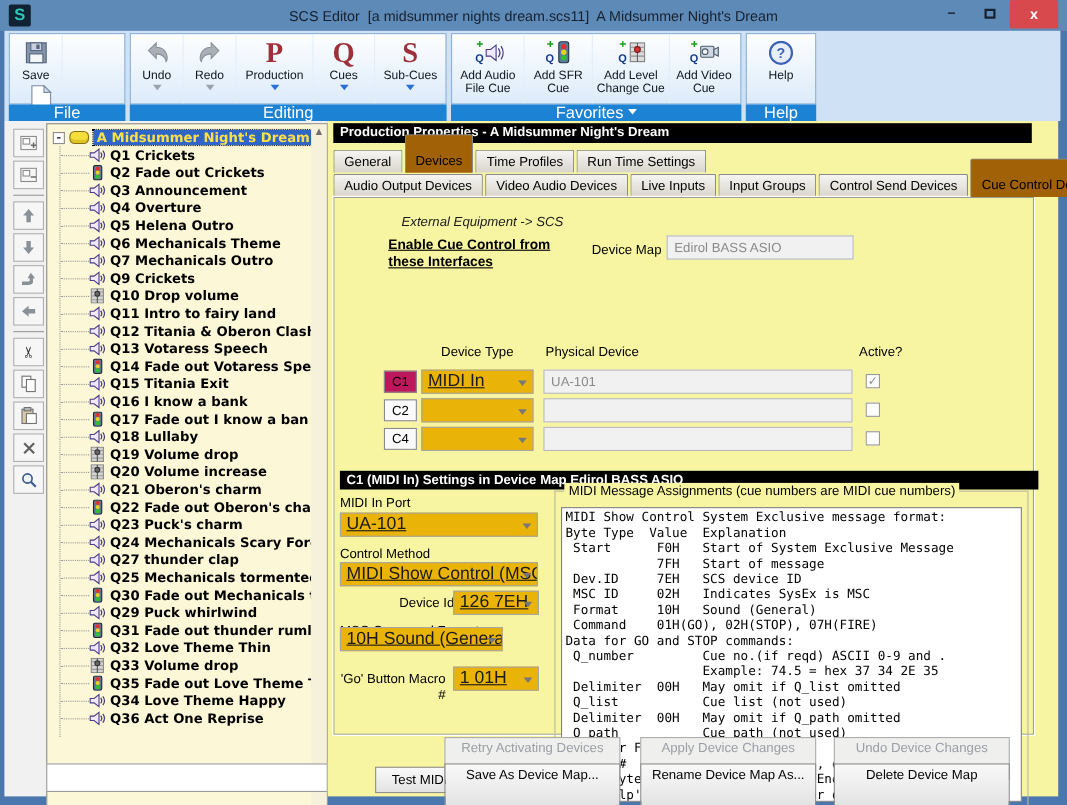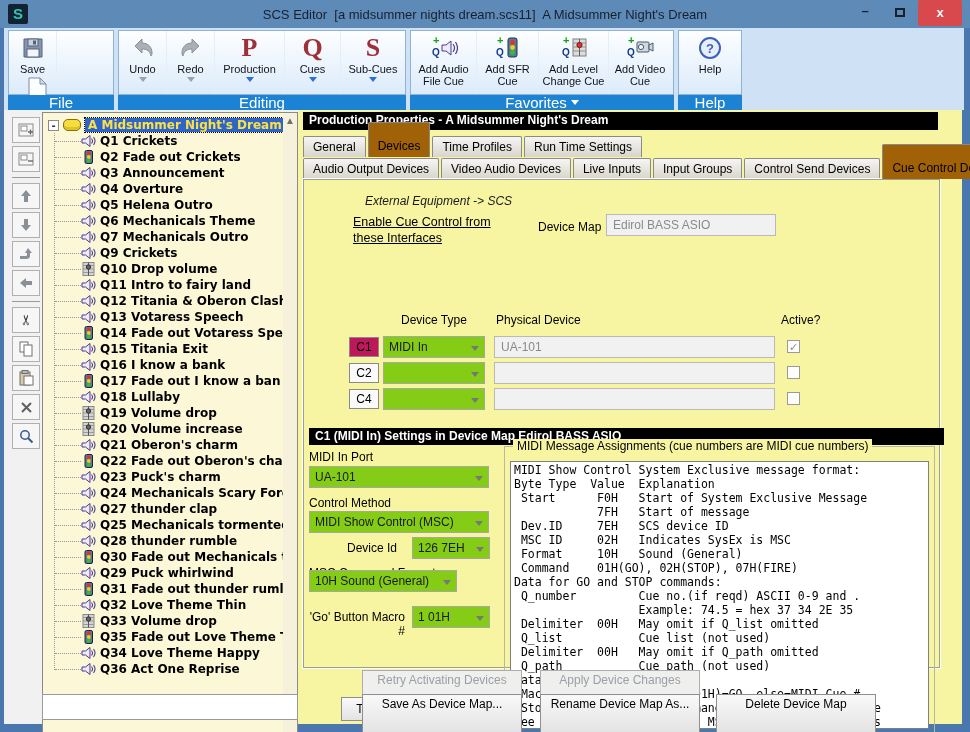--- a/index.html
+++ b/index.html
@@ -79,71 +79,71 @@
   .tabs2 { left:5px; top:47px; height:22px; }
   .tab { border:1px solid #8a8a8a; border-bottom:none; background:linear-gradient(#f6f5f2,#d9d5cd);
          font-size:12px; color:#000; padding:3px 9px 3px 9px; margin-right:2px; border-radius:2px 2px 0 0;
          white-space:nowrap; }
   .tab.selected { background:#a16207; padding-top:16px; padding-bottom:4px; position:relative; z-index:2;margin-top:12px; }
 
   .groupbox { position:absolute; left:5px; top:69px; width:637px; height:489px;
               border:1px solid #9aa098; outline:1px solid #ffffff; background:#f8f5a2; }
 
   .italic-note { position:absolute; left:49px; top:14px; font-size:12px; font-style:italic; color:#1a1a1a;margin-left:12px; }
-  .enable-link { position:absolute; left:49px; top:34px; width:168px; font-size:12.5px; font-weight:normal;
+  .enable-link { position:absolute; left:49px; top:34px; width:168px; font-size:12.5px; font-weight:bold;
                  color:#000; text-decoration:underline; line-height:16px; }
   .devmap-label { position:absolute; left:234px; top:40px; font-size:12px; }
   .devmap-field { position:absolute; left:302px; top:34px; width:170px; height:22px; background:#f1f1f1;
                   border:1px solid #b9b9b9; color:#8a8a8a; font-size:12px; line-height:20px; padding-left:6px; }
 
   .col-header { position:absolute; top:133px; font-size:12px; color:#000; }
   .ch-type { left:97px; } .ch-phys { left:192px; } .ch-active { left:477px; }
 
   #device-rows { position:absolute; left:45px; top:156px; width:470px; }
   .dev-row { position:relative; height:26px; }
   .id-cell { position:absolute; left:0; top:1px; width:30px; height:20px; background:#fafafa;
              border:1px solid #8a8a8a; font-size:12px; text-align:center; line-height:18px; }
   .id-cell.highlight { background:#be185d; }
-  .combo { background:#84cc16; border:1px solid #a6a6a6; font-size:12px; line-height:20px;
+  .combo { background:#eab308; border:1px solid #a6a6a6; font-size:16px; line-height:20px;
            color:#1a1a1a; padding:0 16px 0 5px; position:absolute; height:22px; white-space:nowrap;
-           overflow:hidden; }
+           overflow:hidden;text-decoration:underline; }
   .combo::after { content:""; position:absolute; right:5px; top:9px; width:0; height:0;
                   border:4px solid transparent; border-top:5px solid #777; }
   .dev-type-combo { left:34px; top:0; width:102px; }
   .phys-field { position:absolute; left:145px; top:0; width:281px; height:22px; background:#f1f1f1;
                 border:1px solid #b9b9b9; color:#8a8a8a; font-size:12px; line-height:20px; padding-left:6px; }
   .cb { position:absolute; left:438px; top:4px; width:13px; height:13px; background:#fdfdfd;
         border:1px solid #9a9a9a; font-size:11px; line-height:12px; text-align:center; color:#8c8c8c; }
 
   .field-label { position:absolute; font-size:12px; color:#000; }
   .lbl-midi-port { left:5px; top:270px; }
   .combo-midi-port { left:5px; top:286px; width:180px; }
   .lbl-ctrl-method { left:5px; top:316px; }
   .combo-ctrl-method { left:5px; top:331px; width:180px; }
-  .lbl-device-id { left:19px; top:361px; width:74px; text-align:right; }
+  .lbl-device-id { left:35px; top:361px; width:74px; text-align:right; }
   .combo-device-id { left:108px; top:357px; width:78px; }
   .lbl-msc-format { left:5px; top:386px; }
   .combo-msc-format { left:5px; top:390px; width:148px; }
   .lbl-go-macro { left:0px; top:430px; width:101px; text-align:right; }
   .combo-go-macro { left:108px; top:426px; width:78px; }
   .combo-pos { position:absolute; }
 
   .fieldset { position:absolute; left:200px; top:266px; width:431px; height:290px;
               border:1px solid #b8b8a0; }
   .fieldset legend, .fs-title { position:absolute; left:8px; top:-8px; background:#f8f5a2;
               font-size:12px; padding:0 4px; white-space:nowrap; }
   .mono-box { position:absolute; left:5px; top:14px; width:419px; height:268px; background:#fff;
               border:1px solid #808080; font-family:"DejaVu Sans Mono","Liberation Mono", monospace;
               font-size:11.5px; line-height:14px; white-space:pre; overflow:hidden; padding:1px 3px; }
 
   .push-btn { background:linear-gradient(#f9f9f9,#e3e3e3); border:1px solid #8e8e8e; font-size:12px;
               text-align:center; color:#000; position:absolute; }
   .push-btn.disabled { color:#9aa0a6; border-color:#adadad; background:#efefed; }
   .test-midi { left:37px; top:517px; width:121px; height:24px; line-height:22px; }
-  .bb { height:39px; line-height:19px; width:160px; }
+  .bb { height:39px; line-height:19px; width:160px;margin-left:42px; }
   .row1 { top:560px; } .row2 { top:584px; }
   .bx1 { left:64px; } .bx2 { left:242px; } .bx3 { left:418px; }
 
   svg { display:block; }
 </style>
 </head>
 <body>
 
 <div class="app">
 
@@ -647,30 +647,20 @@
     <span class="conn"></span>
     <span class="tree-icon">
                 <svg width="15" height="14" viewBox="0 0 15 14">
                   <path d="M1 5h3.5L9 1.5v11L4.5 9H1z" fill="#efeaff" stroke="#4a3a8a"></path>
                   <path d="M10.5 4.5 q2 2.5 0 5 M12.5 3 q3 4 0 8" fill="none" stroke="#4a3a8a" stroke-width="1.1"></path>
                 </svg>
               </span>
     <span class="tree-label">Q25 Mechanicals tormented</span>
   </div>
 
-  <div class="tree-row">
-    <span class="conn"></span>
-    <span class="tree-icon">
-                <svg width="15" height="14" viewBox="0 0 15 14">
-                  <path d="M1 5h3.5L9 1.5v11L4.5 9H1z" fill="#efeaff" stroke="#4a3a8a"></path>
-                  <path d="M10.5 4.5 q2 2.5 0 5 M12.5 3 q3 4 0 8" fill="none" stroke="#4a3a8a" stroke-width="1.1"></path>
-                </svg>
-              </span>
-    <span class="tree-label">Q28 thunder rumble</span>
-  </div>
 
   <div class="tree-row">
     <span class="conn"></span>
     <span class="tree-icon">
                 <svg width="15" height="14" viewBox="0 0 15 14">
                   <rect x="4" y="0.5" width="7.5" height="13" rx="1.5" fill="#5a7a9a" stroke="#223"></rect>
                   <circle cx="7.8" cy="3.3" r="1.9" fill="#e23030"></circle>
                   <circle cx="7.8" cy="7" r="1.9" fill="#e8d020"></circle>
                   <circle cx="7.8" cy="10.7" r="1.9" fill="#2ec22e"></circle>
                 </svg>
@@ -861,18 +851,19 @@
  Macro #    mmH   Macro 1(01H)=GO, else=MIDI Cue #
  Stop byte  F7H   (All commands) End of SysEx message
 See 'Help' for more info on MSC or other MIDI formats</div>
       </div>
 
       <div class="push-btn test-midi">Test MIDI Input...</div>
     </div>
 
     <div class="push-btn bb row1 bx1 disabled">Retry Activating Devices</div>
     <div class="push-btn bb row1 bx2 disabled">Apply Device Changes</div>
+    <div class="push-btn bb row1 bx3 disabled">Undo Device Changes</div>
     <div class="push-btn bb row2 bx1">Save As Device Map...</div>
     <div class="push-btn bb row2 bx2">Rename Device Map As...</div>
     <div class="push-btn bb row2 bx3">Delete Device Map</div>
   </div>
 
 </div>
 
 </body></html>

